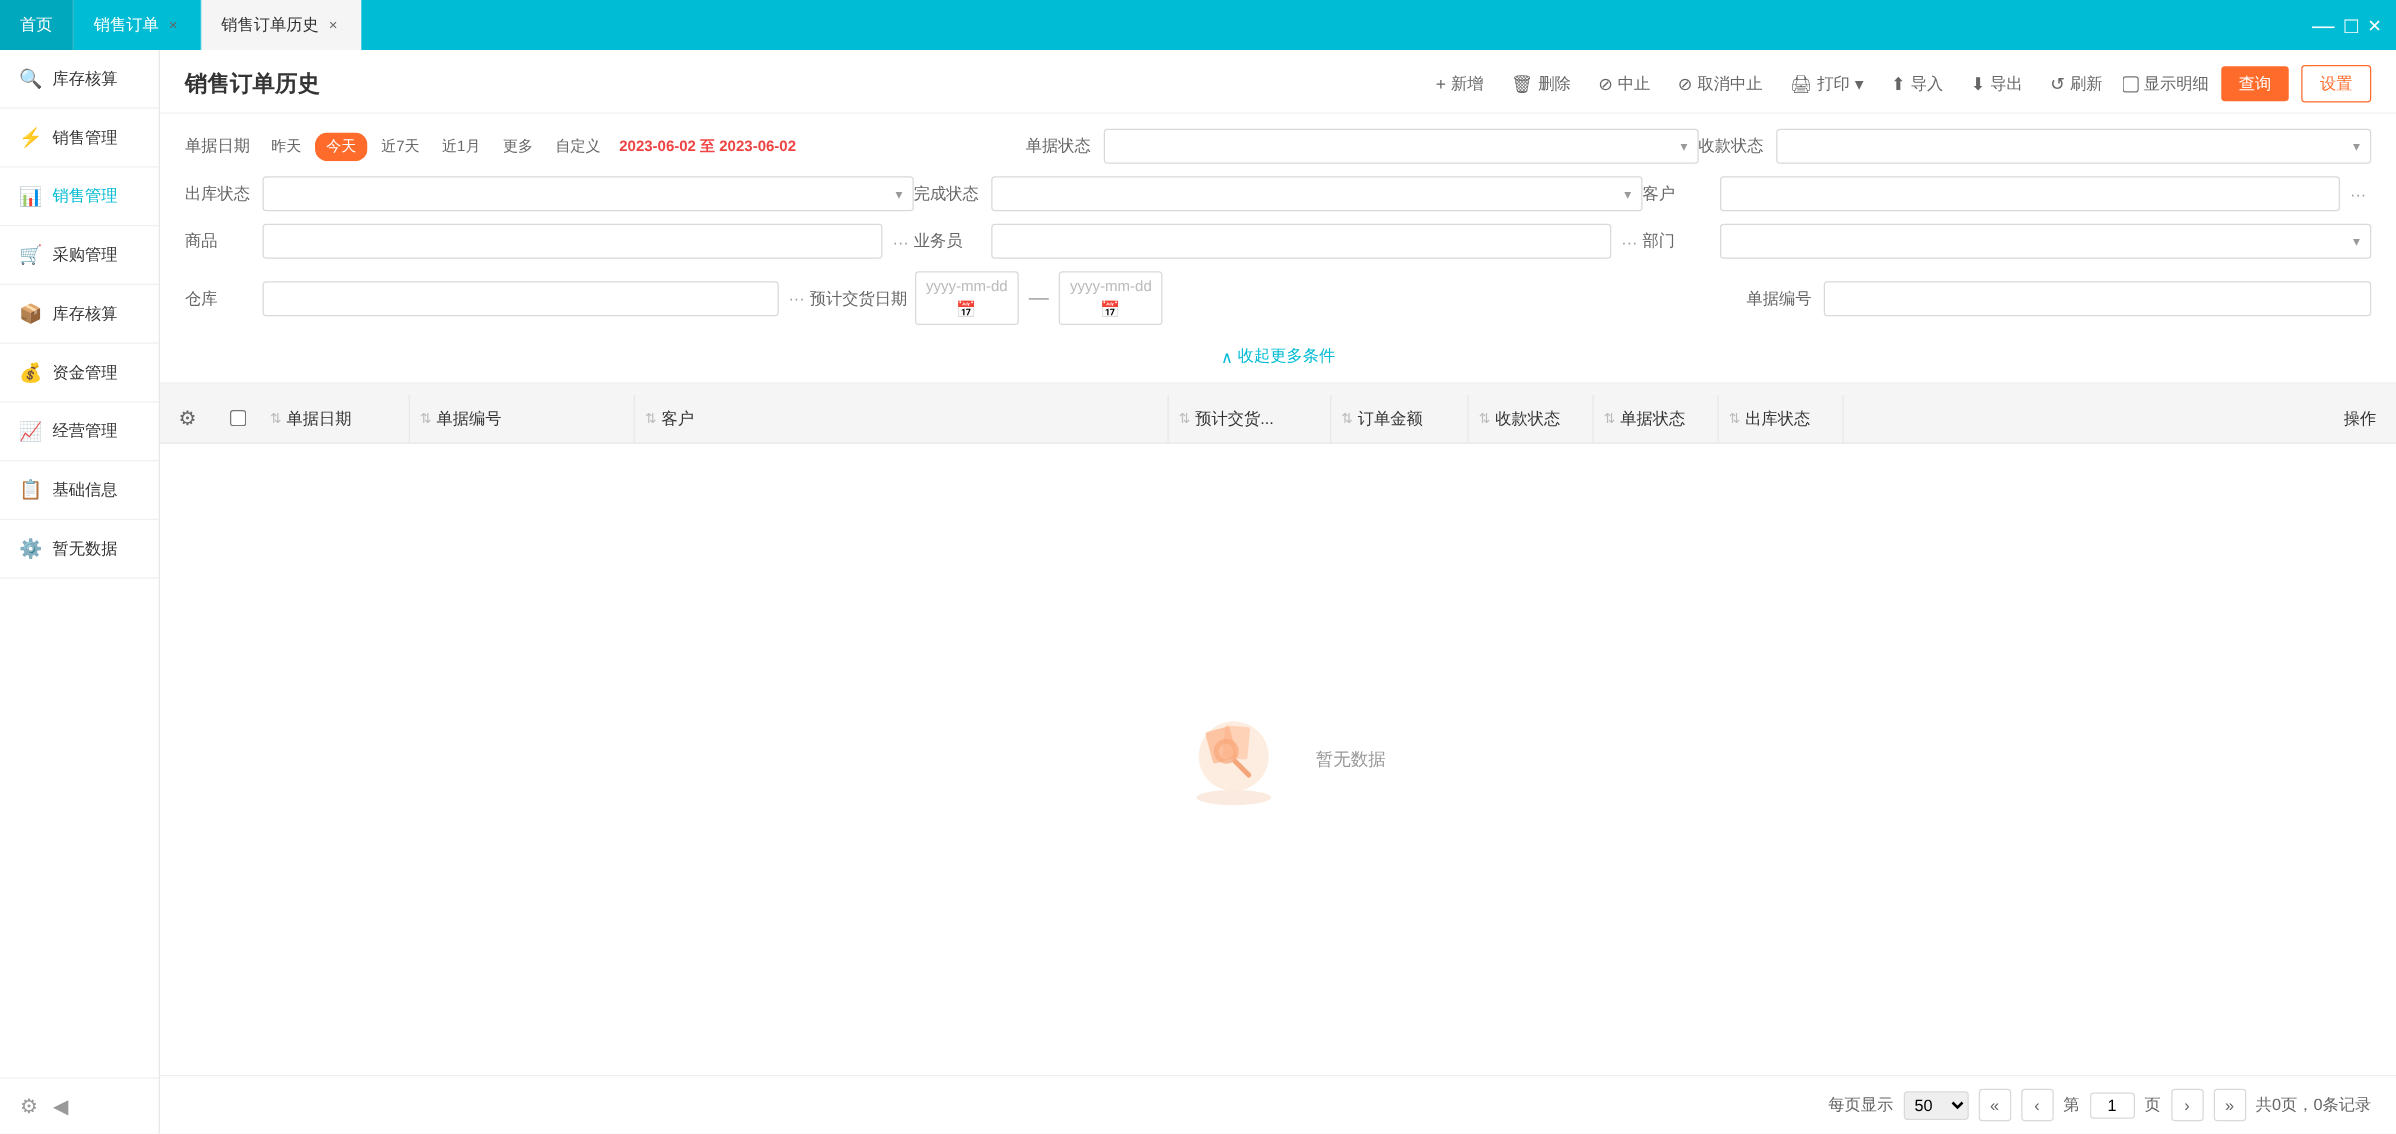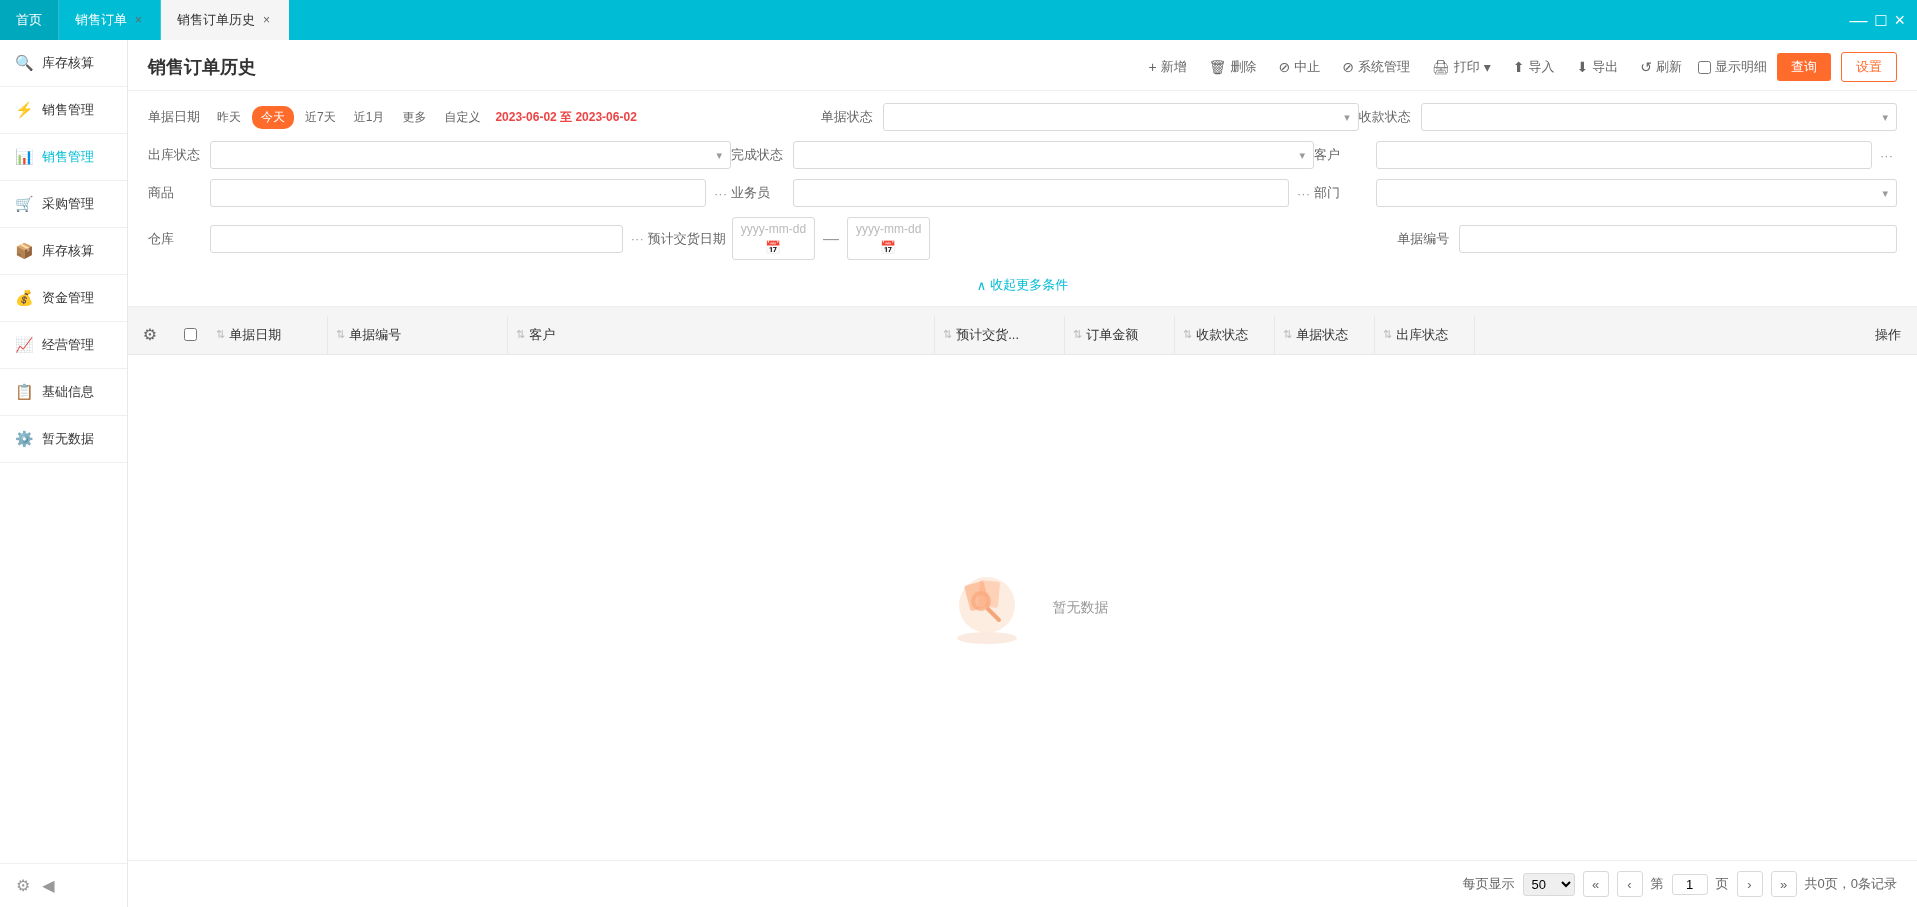--- a/index.html
+++ b/index.html
@@ -471,21 +471,21 @@
         <div class="toolbar-btn">
           <span class="btn-icon">🗑</span>
           <span>删除</span>
         </div>
         <div class="toolbar-btn">
           <span class="btn-icon">⊘</span>
           <span>中止</span>
         </div>
         <div class="toolbar-btn">
           <span class="btn-icon">⊘</span>
-          <span>系统管理</span>
+          <span>取消中止</span>
         </div>
         <div class="toolbar-btn">
           <span class="btn-icon">🖨</span>
           <span>打印</span>
           <span class="btn-icon">▾</span>
         </div>
         <div class="toolbar-btn">
           <span class="btn-icon">⬆</span>
           <span>导入</span>
         </div>

